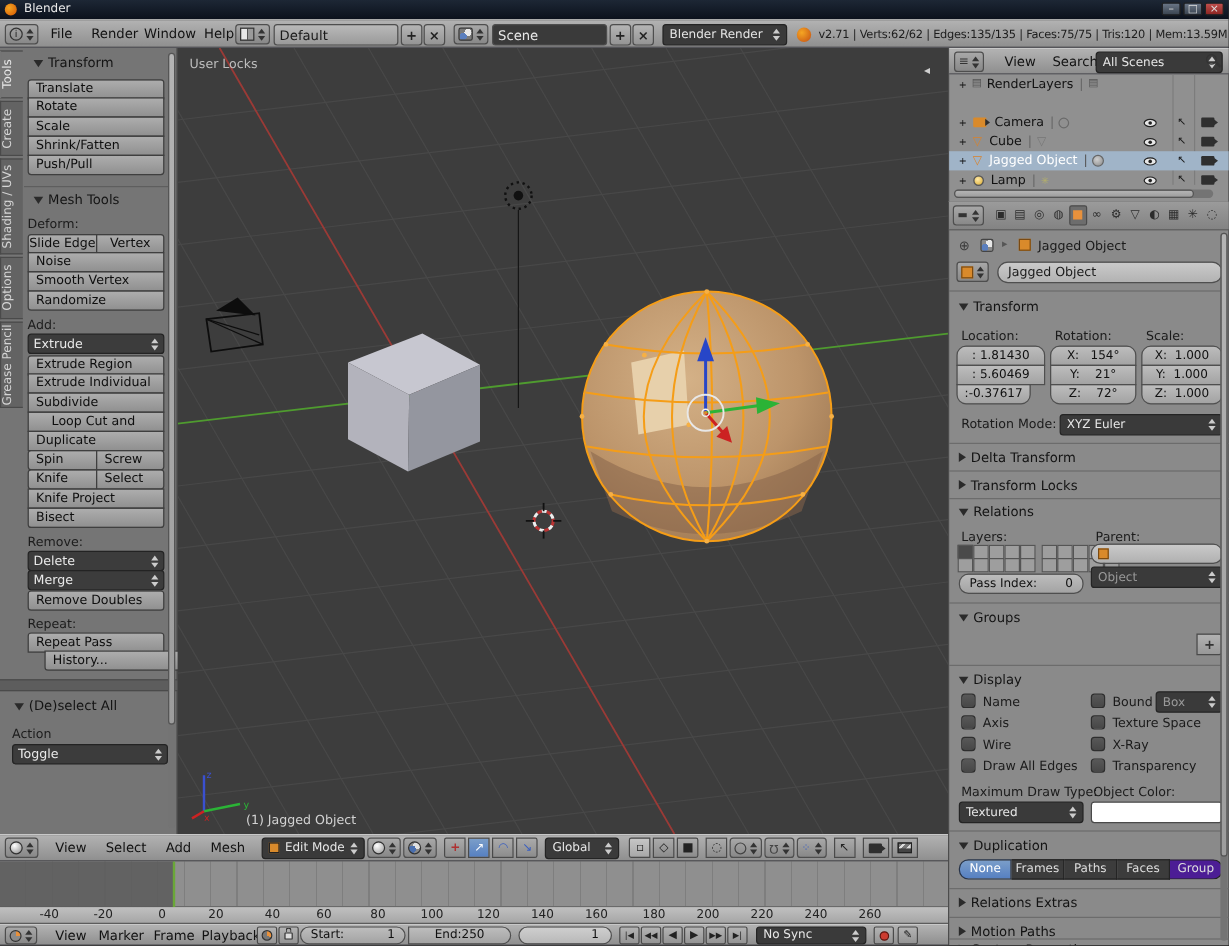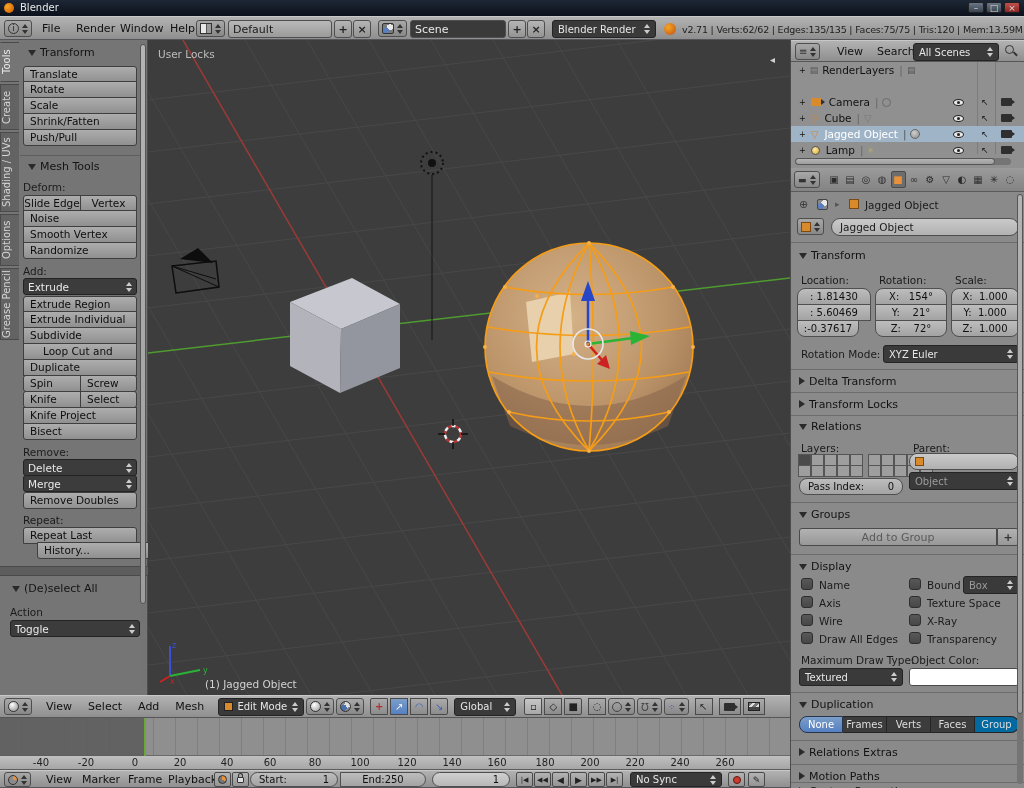--- a/index.html
+++ b/index.html
@@ -177,21 +177,21 @@
         <span>Delete</span>
         <span class="ud lite"></span>
       </div>
     <div class="tdd" style="top:435px;">
         <span>Merge</span>
         <span class="ud lite"></span>
       </div>
     <div class="tbtn" style="top:452px;text-align:left;padding-left:6px;">Remove Doubles</div>
 
     <div class="shelf-label" style="top:474px;">Repeat:</div>
-    <div class="tbtn grp-top" style="top:487px;text-align:left;padding-left:6px;">Repeat Last</div>
+    <div class="tbtn grp-top" style="top:487px;text-align:left;padding-left:6px;">Repeat Pass</div>
     <div class="tbtn grp-bot" style="top:503px;text-align:left;padding-left:6px;margin-left:14px;">History...</div>
 
     <div class="abs" style="left:0;top:526px;width:148px;height:10px;background:#5d5d5d;border-top:1px solid #4a4a4a;border-bottom:1px solid #4a4a4a;"></div>
 
     <div class="abs shelf-title" style="left:12px;top:542px;"><span class="tri-down"></span><span>(De)select All</span></div>
     <div class="shelf-label" style="left:10px;top:566px;">Action</div>
     <div class="tdd" style="left:10px;top:580px;width:130px;">
         <span>Toggle</span>
         <span class="ud lite"></span>
       </div>
@@ -386,21 +386,21 @@
   </div>
 
   <div id="outliner" class="abs">
     <div class="abs hdr" style="left:0;top:0;width:234px;height:22px;">
       <span class="abs ed-icon-box" style="left:4px;top:2px;">
           <span class="icon" style="font-size:10px;color:#333;">≡</span>
           <span class="ud"></span>
         </span>
       <span class="abs menu" style="left:42px;top:4px;">View</span>
       <span class="abs menu" style="left:82px;top:4px;">Search</span>
-      <span class="abs dd-dark" style="left:122px;top:2px;width:86px;">
+      <span class="abs dd-dark" style="left:122px;top:2px;width:106px;">
         <span style="font-size:10px;">All Scenes</span>
           <span class="ud lite"></span>
       </span>
       <span class="abs icon" style="left:214px;top:4px;width:9px;height:9px;border:1.5px solid #333;border-radius:50%;">
         <span style="position:absolute;left:7px;top:7px;width:5px;height:1.5px;background:#333;transform:rotate(45deg);display:block;"></span>
       </span>
     </div>
 
     <div class="abs" style="left:186px;top:22px;width:1px;height:92px;background:#7c7c7c;"></div>
     <div class="abs" style="left:204px;top:22px;width:1px;height:92px;background:#7c7c7c;"></div>
@@ -574,23 +574,20 @@
         <span class="ud lite"></span>
     </span>
     <div class="pill" style="left:8px;top:310px;width:104px;justify-content:space-between;padding:0 8px;">
       <span>Pass Index:</span>
       <span>0</span>
     </div>
 
     <div class="sep" style="top:334px;"></div>
 
     <div class="abs ptitle" style="left:8px;top:340px;"><span class="tri-down"></span><span>Groups</span></div>
-    <div class="abs" style="left:8px;top:360px;width:198px;height:18px;background:linear-gradient(#b2b2b2,#989898);border:1px solid #4a4a4a;border-radius:3px 0 0 3px;display:flex;align-items:center;justify-content:center;color:#5a5a5a;">
-      <span>Add to Group</span>
-    </div>
     <div class="abs" style="left:206px;top:360px;width:22px;height:18px;background:linear-gradient(#b2b2b2,#989898);border:1px solid #4a4a4a;border-radius:0 3px 3px 0;display:flex;align-items:center;justify-content:center;color:#333;font-weight:bold;">+</div>
 
     <div class="sep" style="top:386px;"></div>
 
     <div class="abs ptitle" style="left:8px;top:392px;"><span class="tri-down"></span><span>Display</span></div>
     <span class="cb" style="left:10px;top:410px;"></span>
       <span class="plabel" style="left:28px;top:411px;">Name</span>
     <span class="cb" style="left:118px;top:410px;"></span>
       <span class="plabel" style="left:136px;top:411px;">Bound</span>
     <span class="abs dd-dark" style="left:172px;top:408px;width:56px;color:#9a9a9a;">
@@ -617,23 +614,23 @@
         <span class="ud lite"></span>
       </span>
     <div class="abs" style="left:118px;top:500px;width:110px;height:18px;background:#fff;border:1px solid #4a4a4a;border-radius:3px;"></div>
 
     <div class="sep" style="top:524px;"></div>
 
     <div class="abs ptitle" style="left:8px;top:530px;"><span class="tri-down"></span><span>Duplication</span></div>
     <div class="abs" style="left:8px;top:548px;display:flex;">
       <span style="width:44px;height:17px;background:linear-gradient(#7b9ec9,#5680c2);color:#fff;border:1px solid #27344a;border-radius:8px 0 0 8px;display:flex;align-items:center;justify-content:center;font-size:10px;">None</span>
       <span style="width:44px;height:17px;background:#3c3c3c;color:#ddd;border:1px solid #242424;border-left:none;display:flex;align-items:center;justify-content:center;font-size:10px;">Frames</span>
-      <span style="width:44px;height:17px;background:#3c3c3c;color:#ddd;border:1px solid #242424;border-left:none;display:flex;align-items:center;justify-content:center;font-size:10px;">Verts</span>
+      <span style="width:44px;height:17px;background:#3c3c3c;color:#ddd;border:1px solid #242424;border-left:none;display:flex;align-items:center;justify-content:center;font-size:10px;">Paths</span>
       <span style="width:44px;height:17px;background:#3c3c3c;color:#ddd;border:1px solid #242424;border-left:none;display:flex;align-items:center;justify-content:center;font-size:10px;">Faces</span>
-      <span style="width:44px;height:17px;background:#0369a1;color:#ddd;border:1px solid #242424;border-left:none;border-radius:0 8px 8px 0;display:flex;align-items:center;justify-content:center;font-size:10px;">Group</span>
+      <span style="width:44px;height:17px;background:#4c1d95;color:#ddd;border:1px solid #242424;border-left:none;border-radius:0 8px 8px 0;display:flex;align-items:center;justify-content:center;font-size:10px;">Group</span>
     </div>
 
     <div class="sep" style="top:572px;"></div>
     <div class="abs ptitle" style="left:8px;top:578px;"><span class="tri-right"></span><span>Relations Extras</span></div>
     <div class="sep" style="top:596px;"></div>
     <div class="abs ptitle" style="left:8px;top:602px;"><span class="tri-right"></span><span>Motion Paths</span></div>
     <div class="sep" style="top:614px;"></div>
     <div class="abs ptitle" style="left:8px;top:617px;"><span class="tri-right"></span><span>Custom Properties</span></div>
 
     <div class="scroll-v" style="left:226px;top:26px;width:6px;height:590px;">

